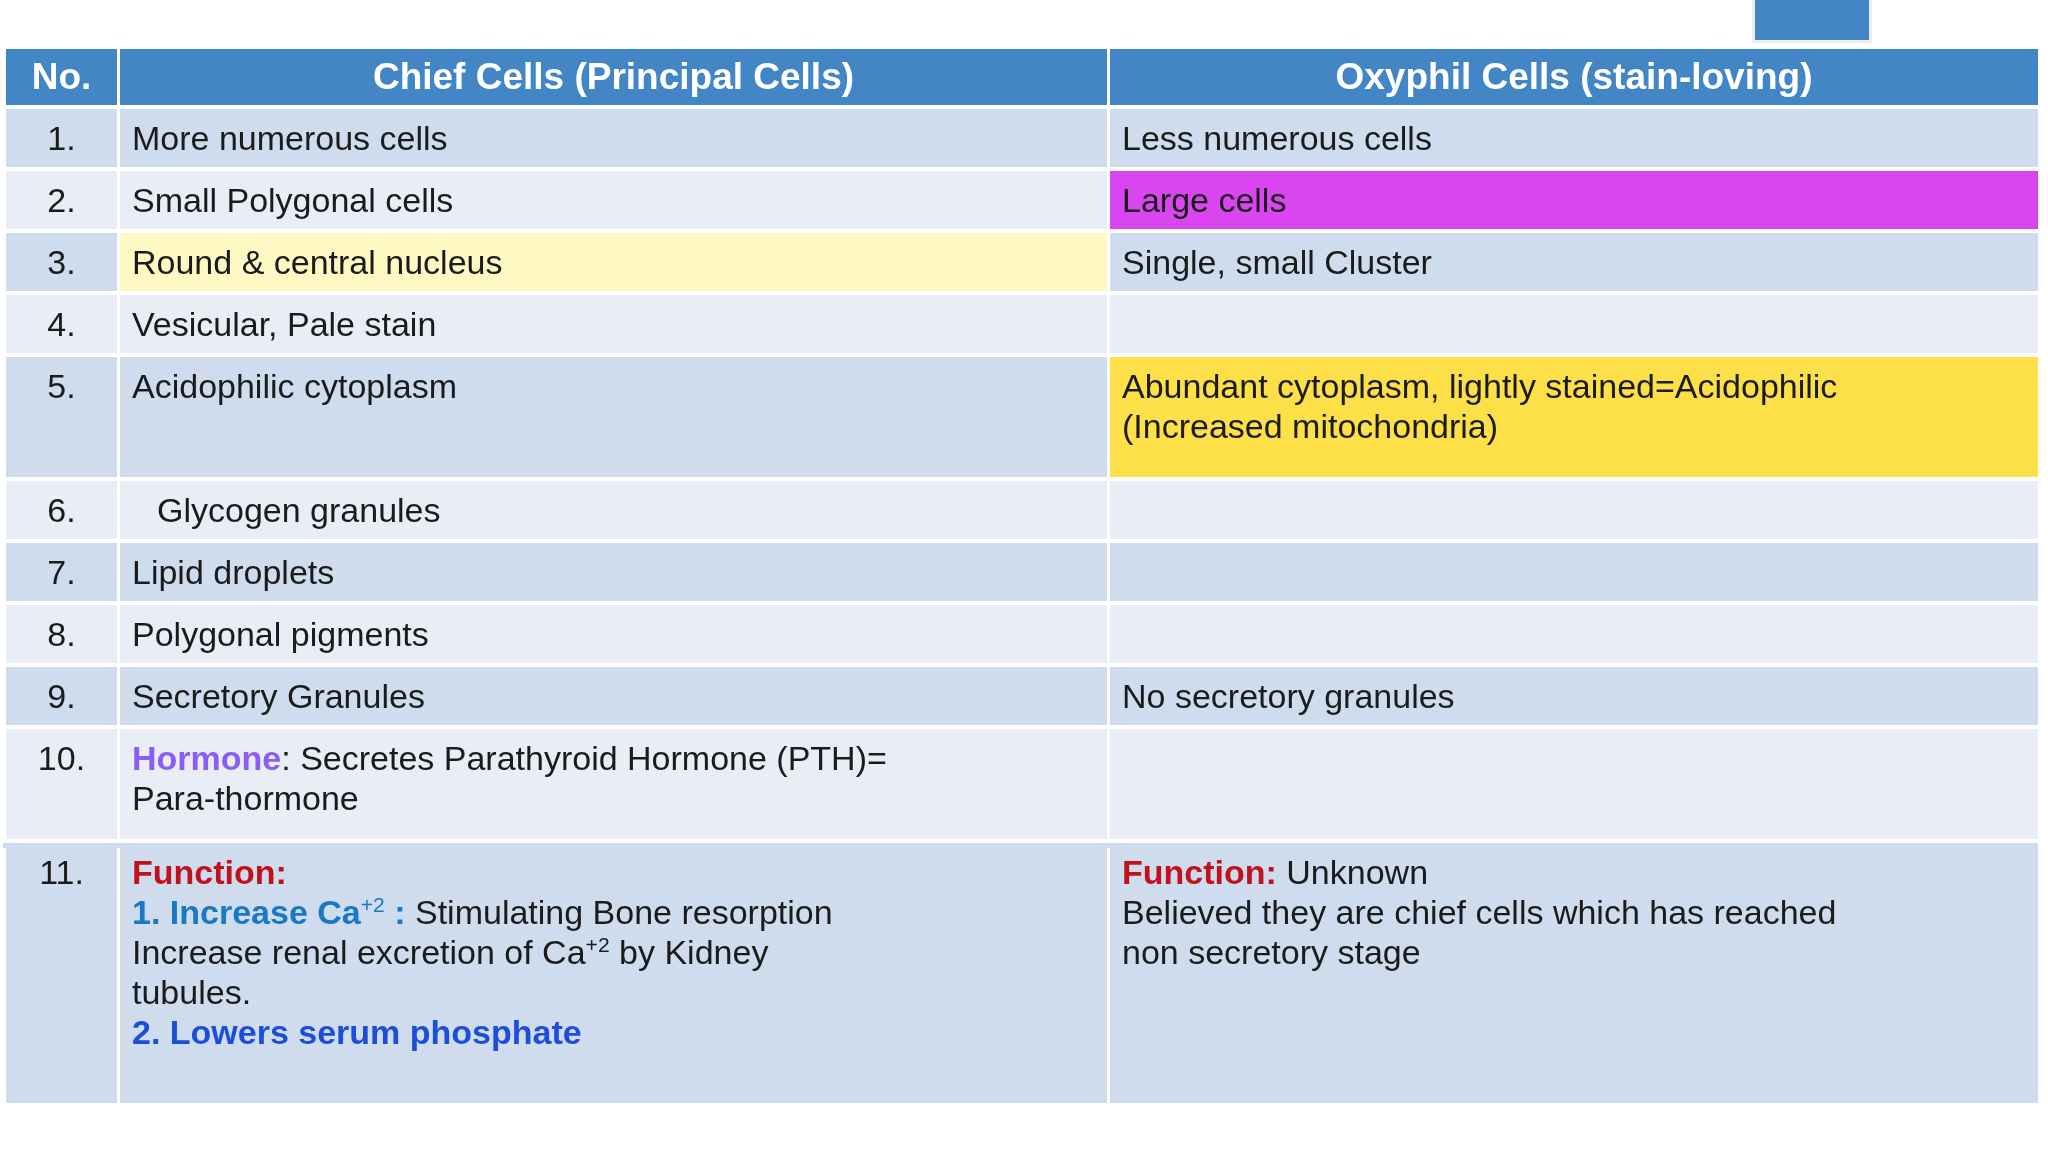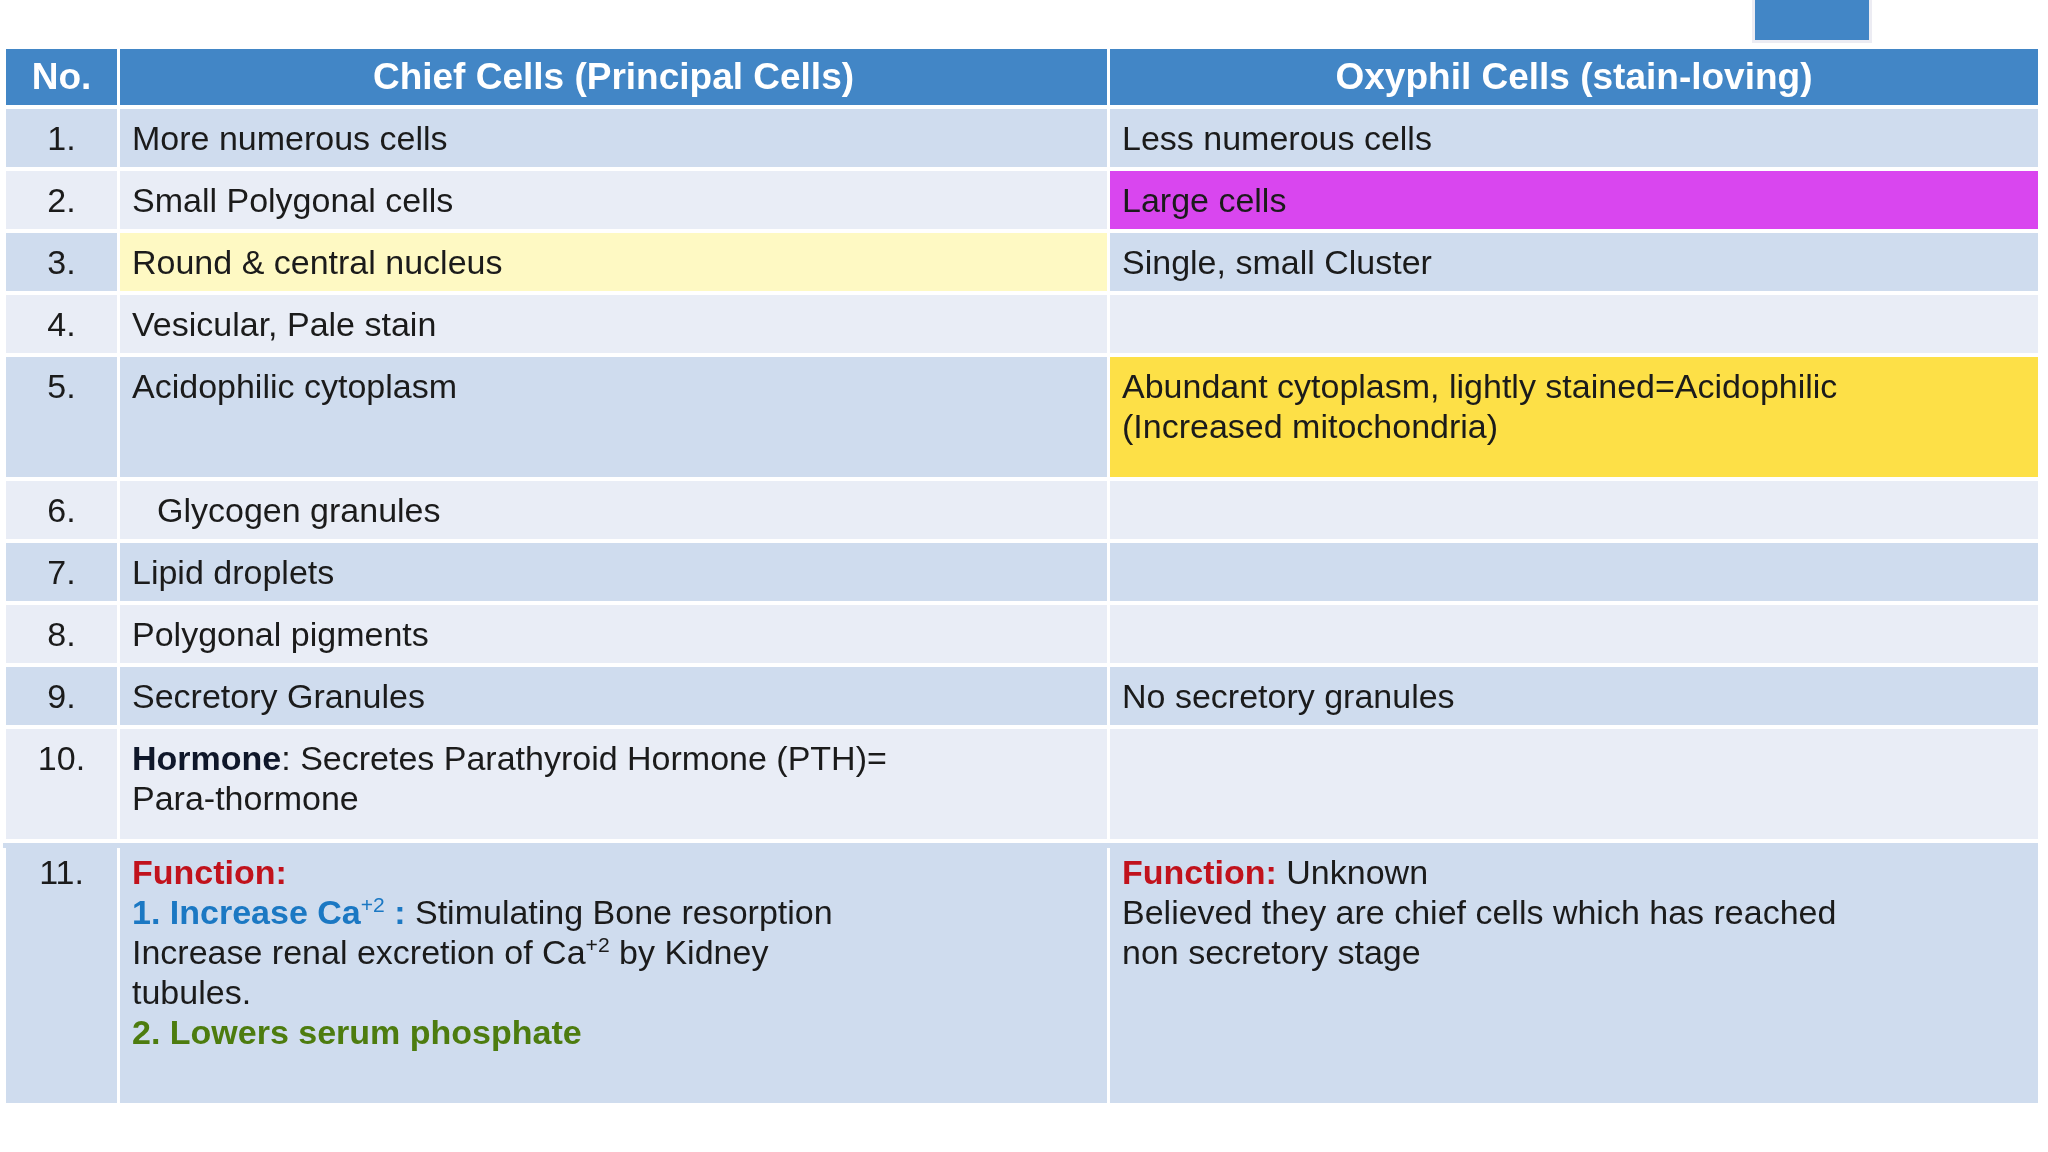--- a/index.html
+++ b/index.html
@@ -180,33 +180,33 @@
           <td class="text-cell" style="background: rgb(207, 220, 238);">
             <div><span>Secretory Granules</span></div>
           </td>
           <td class="text-cell" style="background: rgb(207, 220, 238);">
             <div><span>No secretory granules</span></div>
           </td>
         </tr>
         <tr>
           <td class="no-cell" style="background: rgb(233, 237, 246);">10.</td>
           <td class="text-cell" style="background: rgb(233, 237, 246);">
-            <div><span class="run-red" style="color: #0f172a;">Hormone</span><span>: Secretes Parathyroid Hormone (PTH)=</span></div>
+            <div><span class="run-red" style="color: #8b5cf6;">Hormone</span><span>: Secretes Parathyroid Hormone (PTH)=</span></div>
             <div><span>Para-thormone</span></div>
           </td>
           <td class="text-cell" style="background: rgb(233, 237, 246);"></td>
         </tr>
         <tr>
           <td class="no-cell" style="background: rgb(207, 220, 238);">11.</td>
           <td class="text-cell" style="background: rgb(207, 220, 238);">
             <div><span class="run-red" style="color: rgb(193, 18, 28);">Function:</span></div>
             <div><span class="run-blue" style="color: rgb(27, 120, 195);">1. Increase Ca</span><sup class="sup-run run-blue" style="color: rgb(27, 120, 195);">+2</sup><span class="run-blue" style="color: rgb(27, 120, 195);"> :</span><span> Stimulating Bone resorption</span></div>
             <div><span>Increase renal excretion of Ca</span><sup class="sup-run">+2</sup><span> by Kidney</span></div>
             <div><span>tubules.</span></div>
-            <div><span class="run-blue" style="color: #4d7c0f; margin-top: 48px;">2. Lowers serum phosphate</span></div>
+            <div><span class="run-blue" style="color: #1d4ed8; margin-top: 48px;">2. Lowers serum phosphate</span></div>
           </td>
           <td class="text-cell" style="background: rgb(207, 220, 238);">
             <div><span class="run-red" style="color: rgb(193, 18, 28);">Function:</span><span> Unknown</span></div>
             <div><span>Believed they are chief cells which has reached</span></div>
             <div><span>non secretory stage</span></div>
           </td>
         </tr>
       </tbody>
   </table>
 

